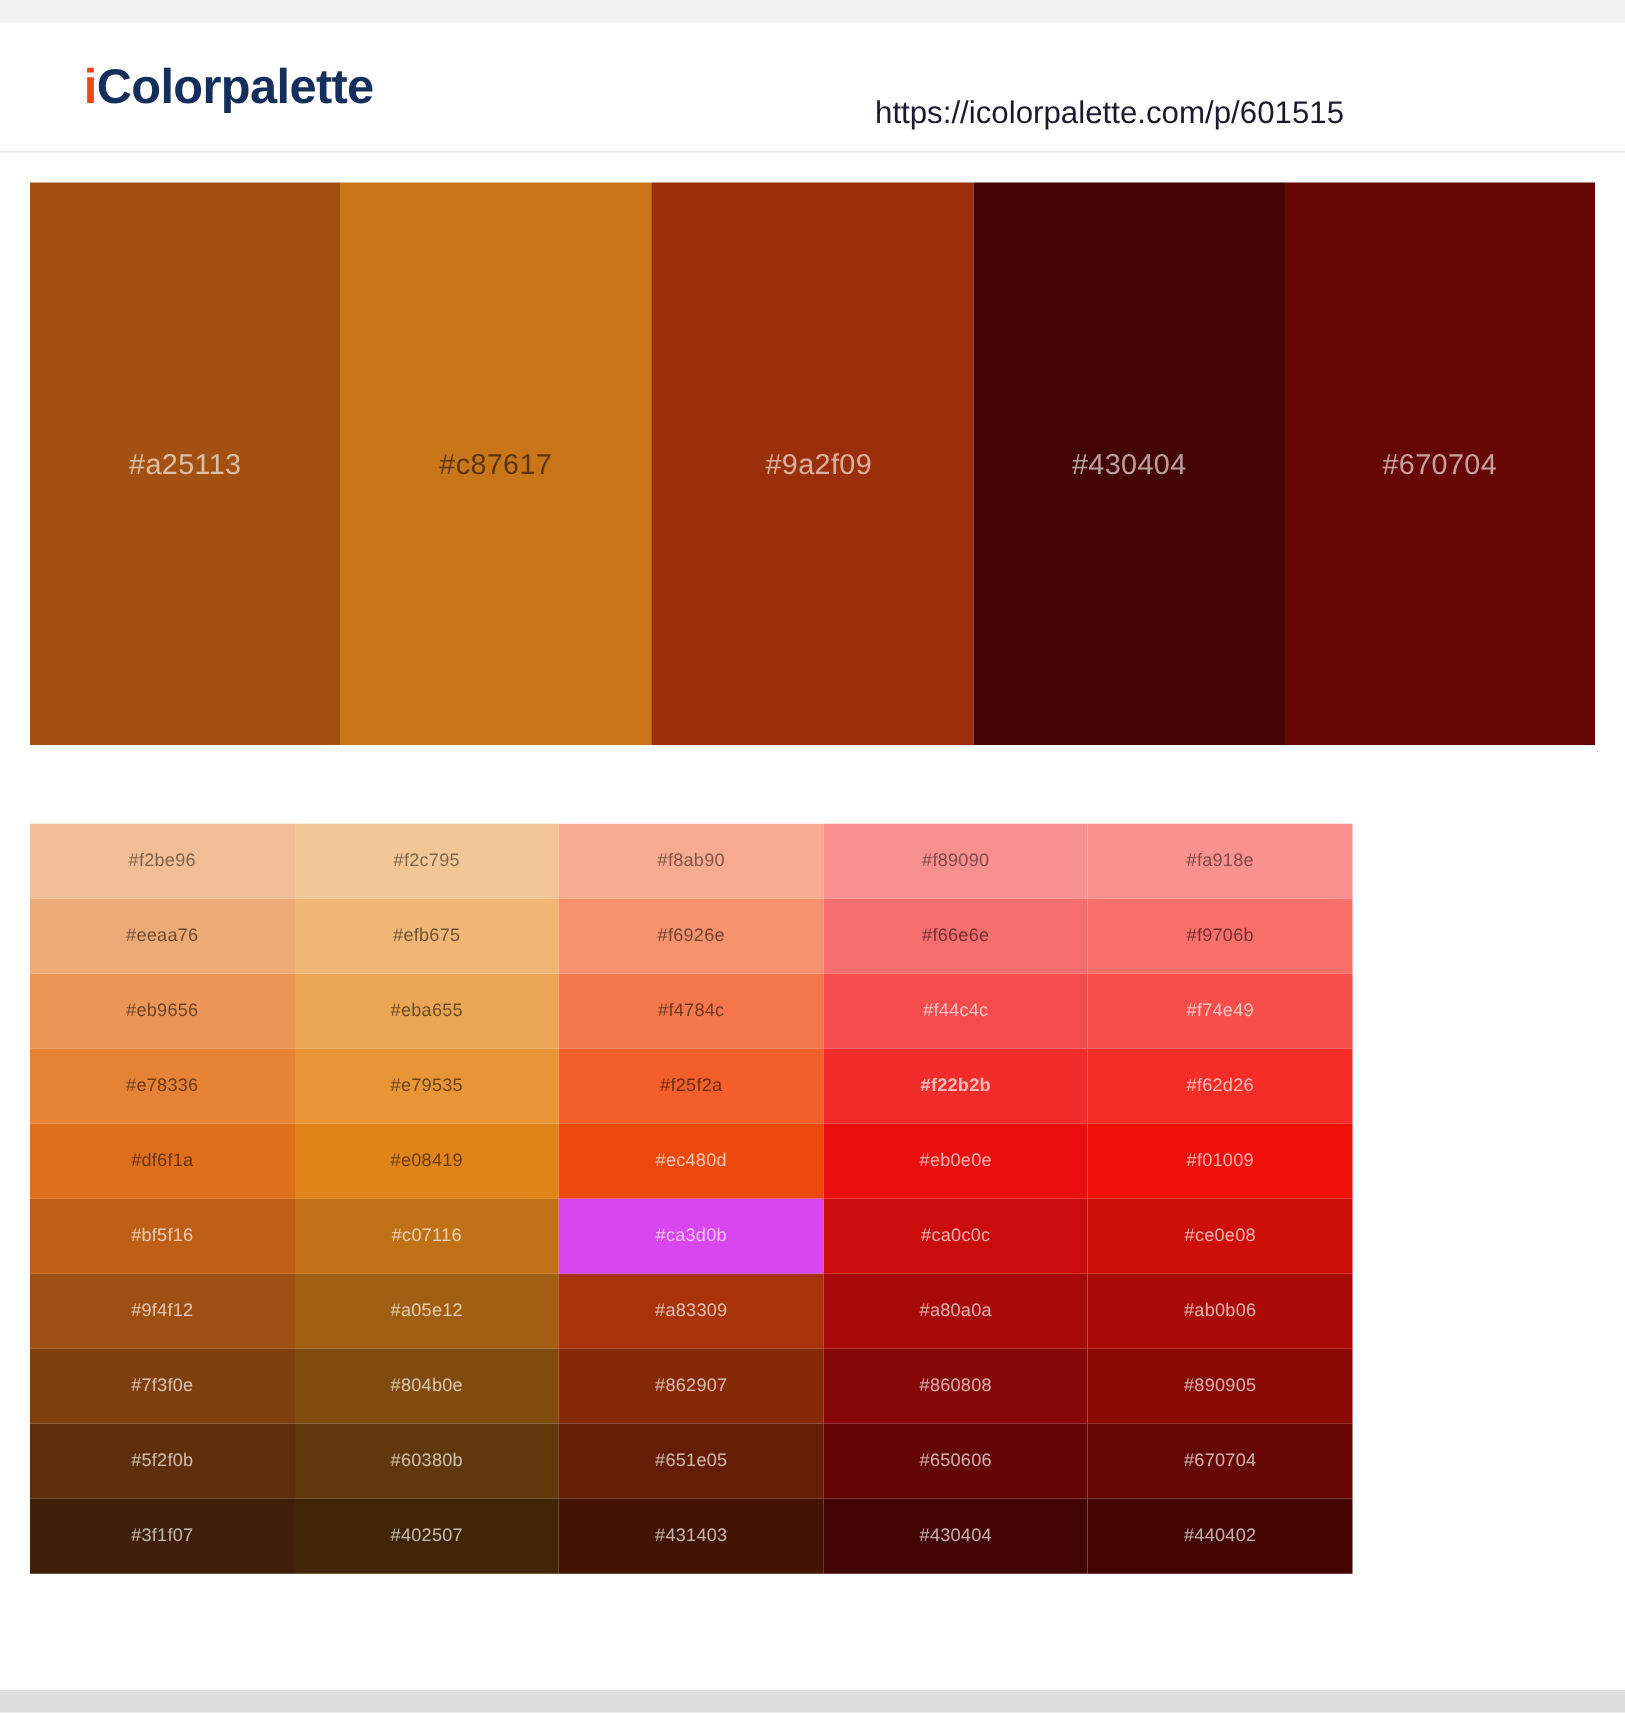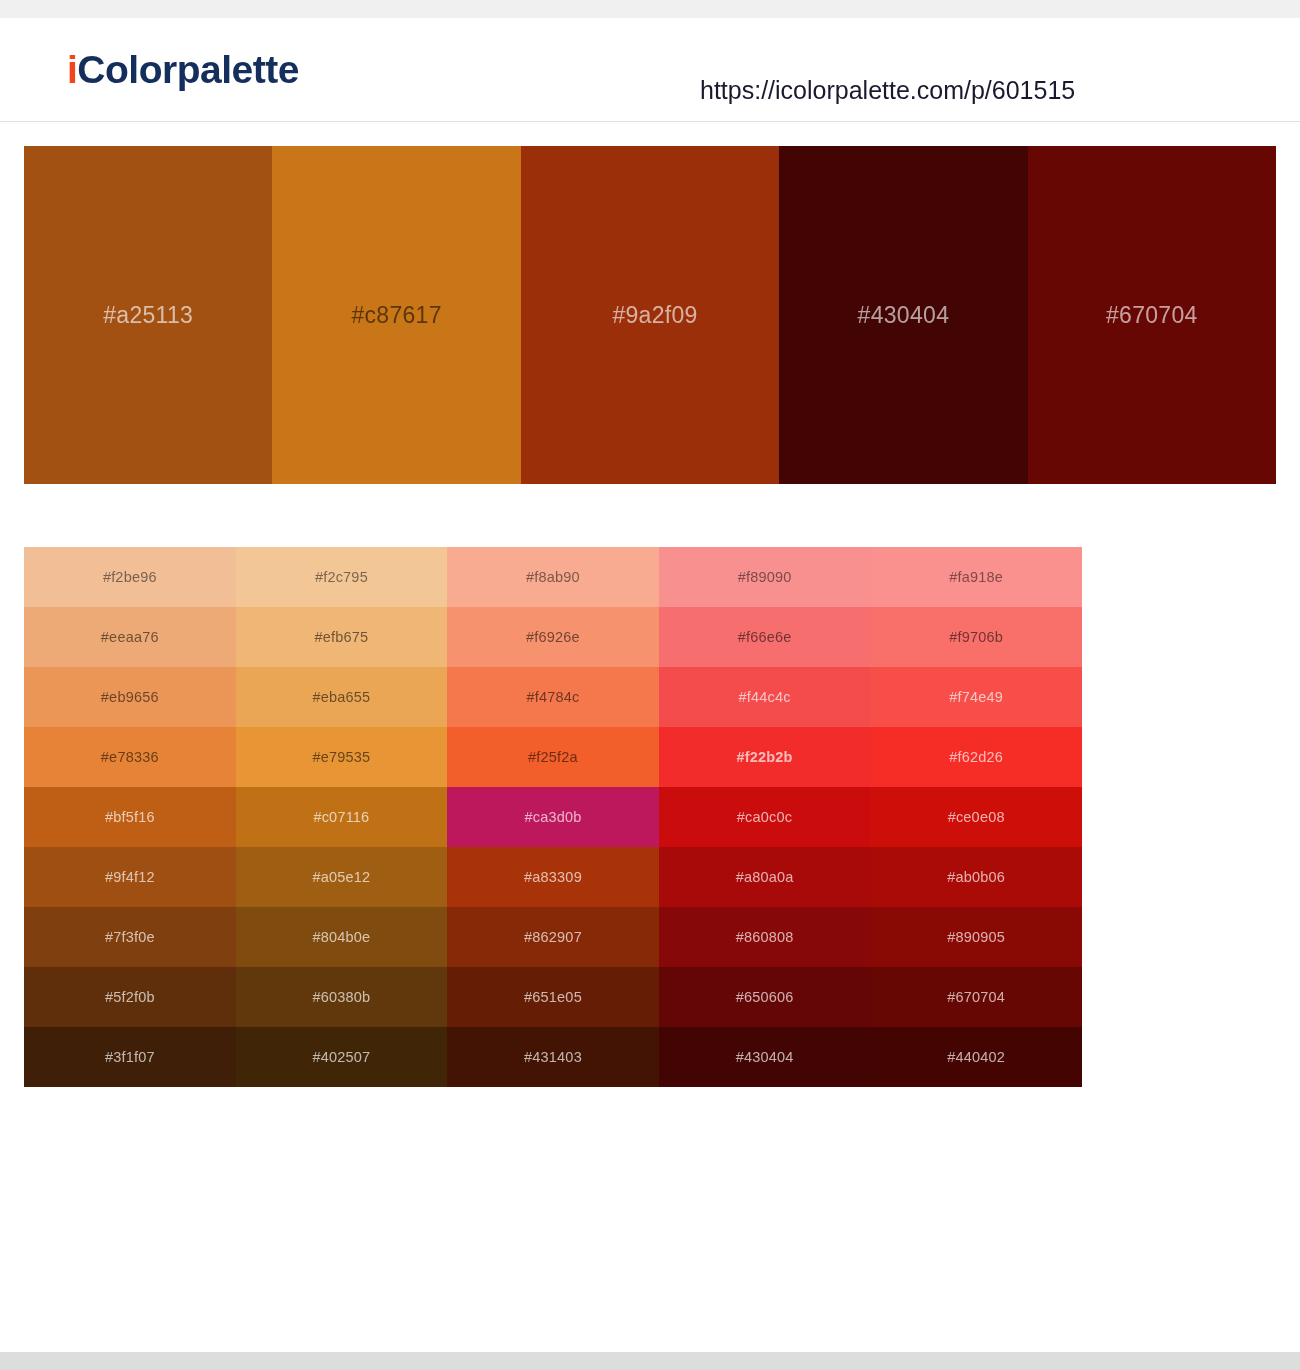--- a/index.html
+++ b/index.html
@@ -53,21 +53,21 @@
   }
 
   
   .palette-wrap {
     padding: 24px 24px 0 24px;
     box-sizing: border-box;
   }
   .palette {
     display: flex;
     width: 1252px;
-    height: 338px;
+    height: 450px;
   }
   .palette .swatch {
     flex: 1 1 0;
     display: flex;
     align-items: center;
     justify-content: center;
     font-size: 23px;
     letter-spacing: 0.3px;
   }
 
@@ -200,27 +200,44 @@
           <span style="color: rgba(0, 0, 0, 0.55);">#f25f2a</span>
         </div>
         <div class="grid-cell" style="background: rgb(242, 43, 43); font-weight: bold;">
           <span style="color: rgba(255, 255, 255, 0.68);">#f22b2b</span>
         </div>
         <div class="grid-cell" style="background: rgb(246, 45, 38);">
           <span style="color: rgba(255, 255, 255, 0.68);">#f62d26</span>
         </div>
       </div>
       <div class="grid-row">
+        <div class="grid-cell" style="background: rgb(223, 111, 26);">
+          <span style="color: rgba(0, 0, 0, 0.55);">#df6f1a</span>
+        </div>
+        <div class="grid-cell" style="background: rgb(224, 132, 25);">
+          <span style="color: rgba(0, 0, 0, 0.55);">#e08419</span>
+        </div>
+        <div class="grid-cell" style="background: rgb(236, 72, 13);">
+          <span style="color: rgba(255, 255, 255, 0.68);">#ec480d</span>
+        </div>
+        <div class="grid-cell" style="background: rgb(235, 14, 14);">
+          <span style="color: rgba(255, 255, 255, 0.68);">#eb0e0e</span>
+        </div>
+        <div class="grid-cell" style="background: rgb(240, 16, 9);">
+          <span style="color: rgba(255, 255, 255, 0.68);">#f01009</span>
+        </div>
+      </div>
+      <div class="grid-row">
         <div class="grid-cell" style="background: rgb(191, 95, 22);">
           <span style="color: rgba(255, 255, 255, 0.68);">#bf5f16</span>
         </div>
         <div class="grid-cell" style="background: rgb(192, 113, 22);">
           <span style="color: rgba(255, 255, 255, 0.68);">#c07116</span>
         </div>
-        <div class="grid-cell" style="background: #be185d;">
+        <div class="grid-cell" style="background: #d946ef;">
           <span style="color: rgba(255, 255, 255, 0.68);">#ca3d0b</span>
         </div>
         <div class="grid-cell" style="background: rgb(202, 12, 12);">
           <span style="color: rgba(255, 255, 255, 0.68);">#ca0c0c</span>
         </div>
         <div class="grid-cell" style="background: rgb(206, 14, 8);">
           <span style="color: rgba(255, 255, 255, 0.68);">#ce0e08</span>
         </div>
       </div>
       <div class="grid-row">

